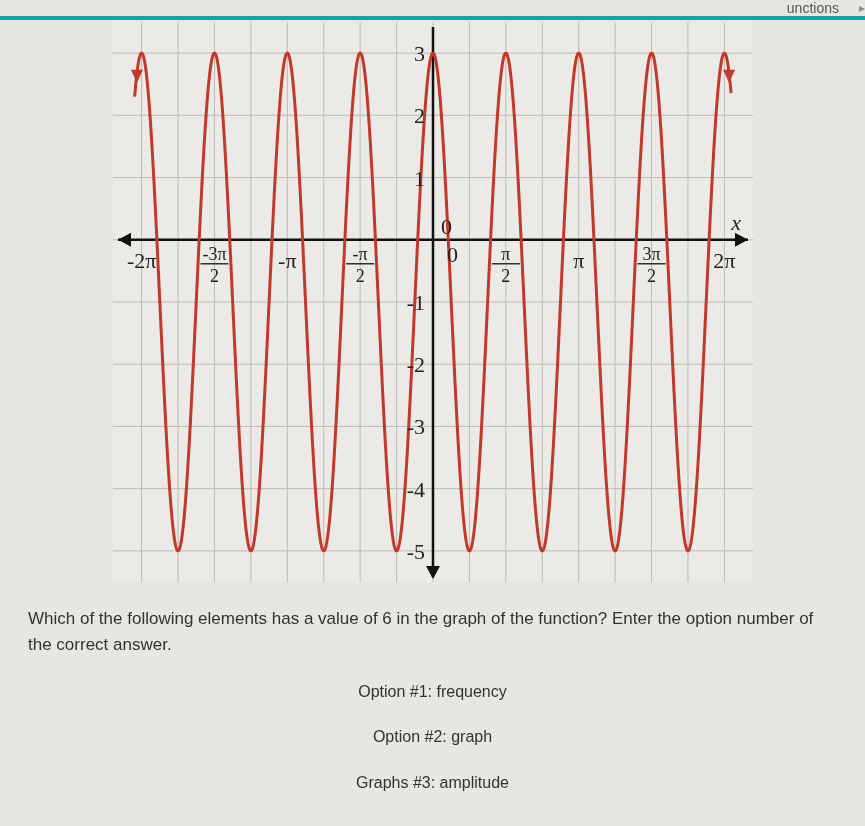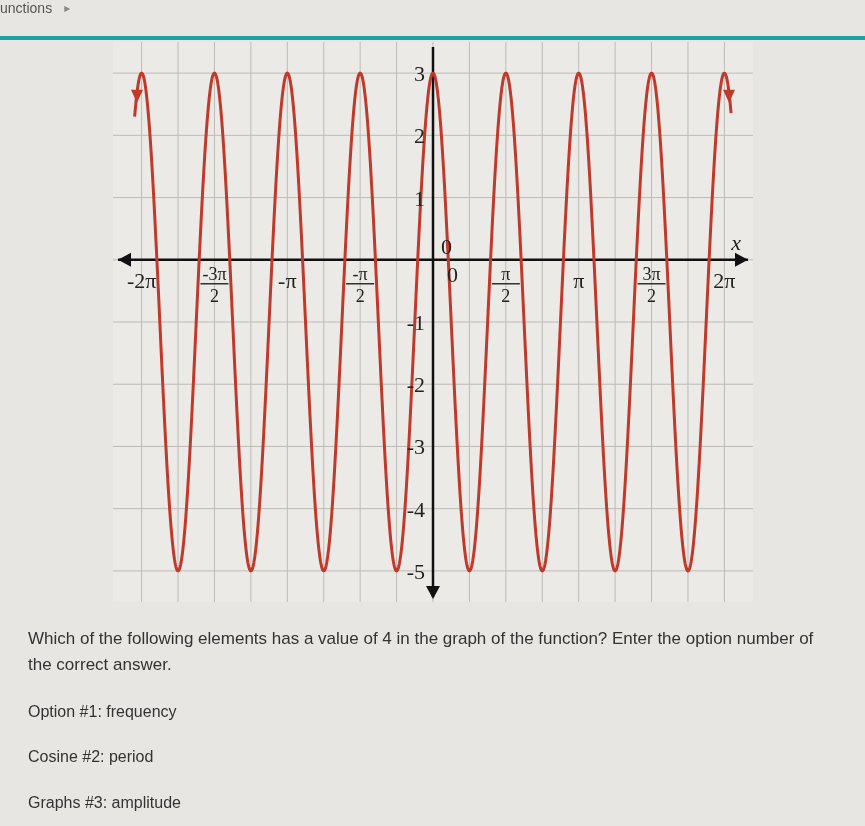--- a/index.html
+++ b/index.html
@@ -5,26 +5,27 @@
     * { box-sizing: border-box; margin: 0; padding: 0; }
     body {
       width: 865px;
       height: 826px;
       background: #e8e6e3;
       font-family: Arial, sans-serif;
       color: #333;
       overflow: hidden;
     }
     .breadcrumb {
-      padding: 0 0 20px 0;
+      padding: 0 0 0 0;
       font-size: 14px;
       color: #555;
       display: flex;
       align-items: center;
-      gap: 12px;
+      gap: 20px;
+      justify-content: flex-end;
     }
     .breadcrumb .chev { color: #888; font-size: 12px; }
     .accent-bar {
       height: 4px;
       background: #1aa3a3;
       margin-bottom: 2px;
     }
     .chart-wrap {
       width: 100%;
       display: flex;
@@ -36,21 +37,21 @@
       position: relative;
       background: #eceae6;
     }
     .question-block {
       padding: 24px 28px 0 28px;
       font-size: 17px;
       color: #333;
       line-height: 1.55;
     }
     .options { margin-top: 18px; }
-    .opt { margin-top: 21px; font-size: 16px; }
+    .opt { margin-top: 21px; font-size: 16px; text-align: center; }
     svg text {
       font-family: 'Times New Roman', serif;
       font-size: 22px;
       fill: #222;
     }
     svg .xtick { font-size: 22px; }
     svg .frac { font-size: 18px; }
     svg .ital { font-style: italic; }
   </style>
 </head>
@@ -132,19 +133,19 @@
           <line x1="524.5455759018986" y1="241.77777777777777" x2="552.5455759018986" y2="241.77777777777777" stroke="#222" stroke-width="1.4"></line>
           <text x="538.5455759018986" y="259.77777777777777" text-anchor="middle" class="frac">2</text>
         </g>
         <text x="611.3941012025315" y="245.77777777777777" text-anchor="middle" class="xtick">2π</text>
         <text x="628" y="207.77777777777777" text-anchor="end" class="ital">x</text>
       </svg>
   </div>
 </div>
 
 <div class="question-block">
-  <div>Which of the following elements has a value of 4 in the graph of the function? Enter the option number of the correct answer.</div>
+  <div>Which of the following elements has a value of 6 in the graph of the function? Enter the option number of the correct answer.</div>
   <div class="options">
     <div class="opt">Option #1: frequency</div>
-    <div class="opt">Cosine #2: period</div>
+    <div class="opt">Option #2: graph</div>
     <div class="opt">Graphs #3: amplitude</div>
   </div>
 </div>
 
 </body></html>

